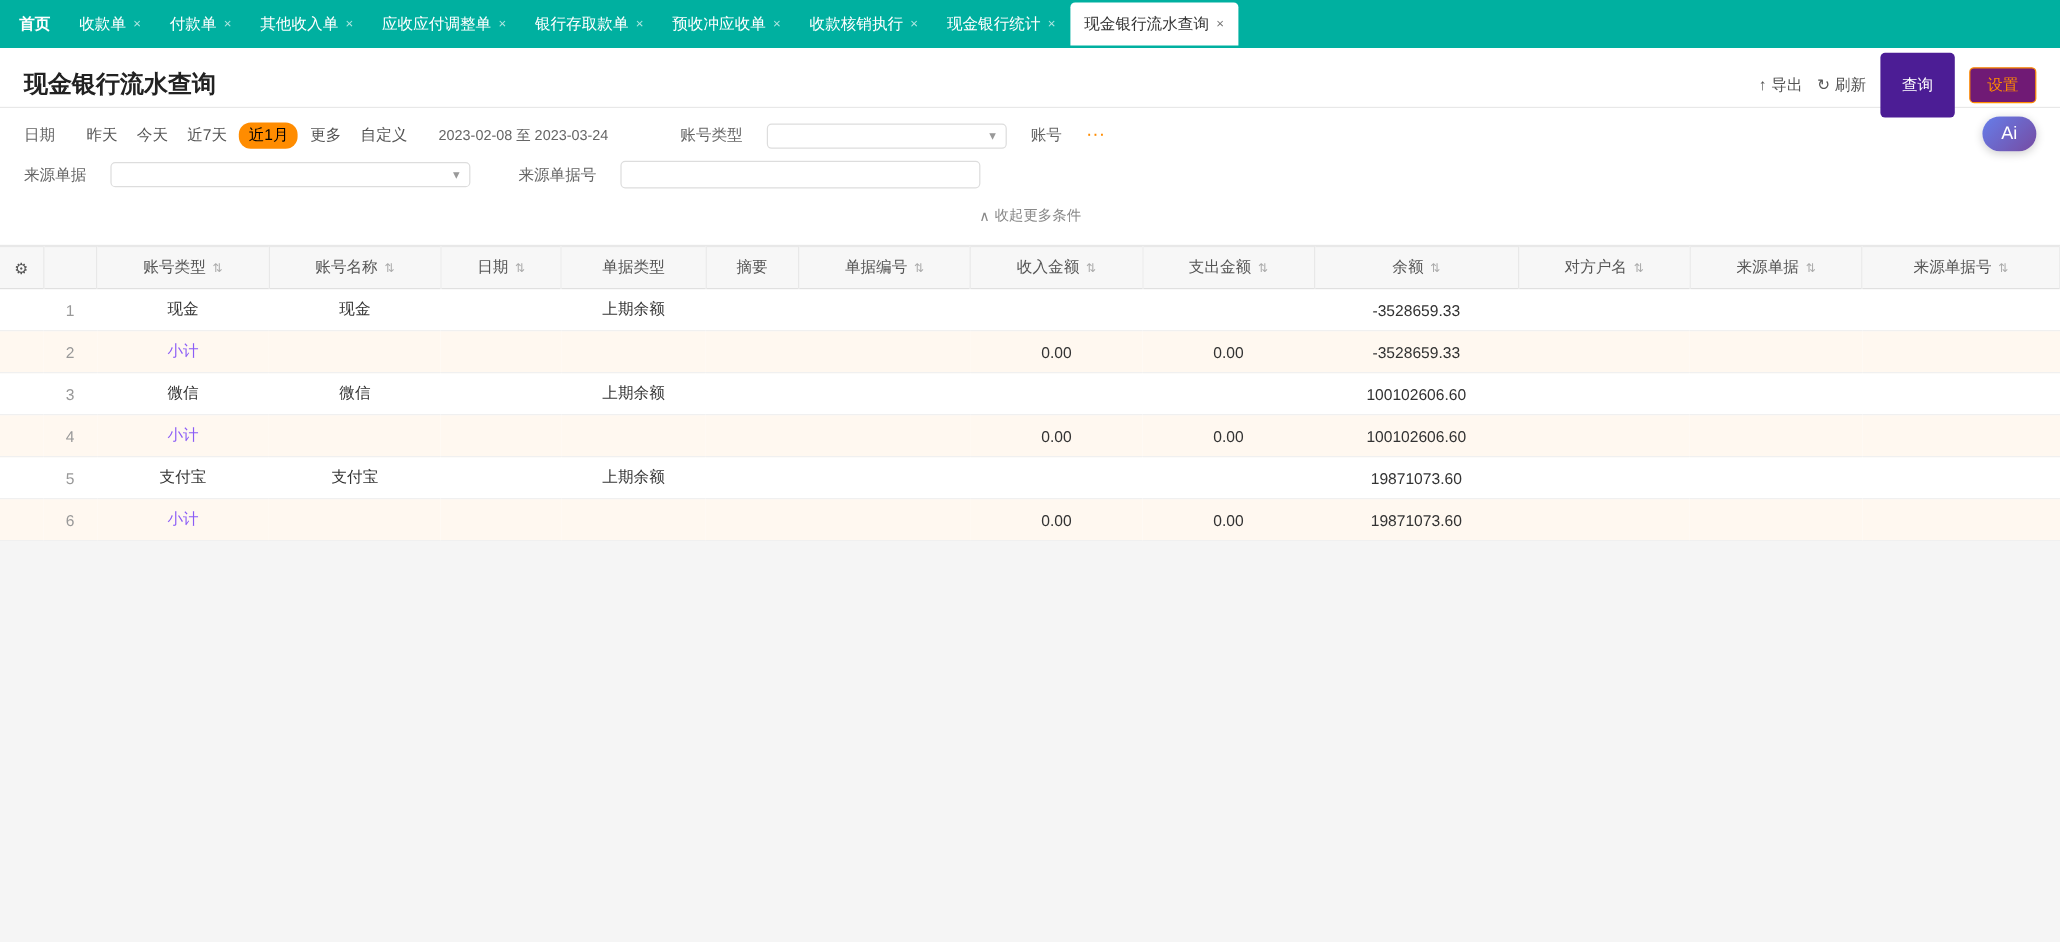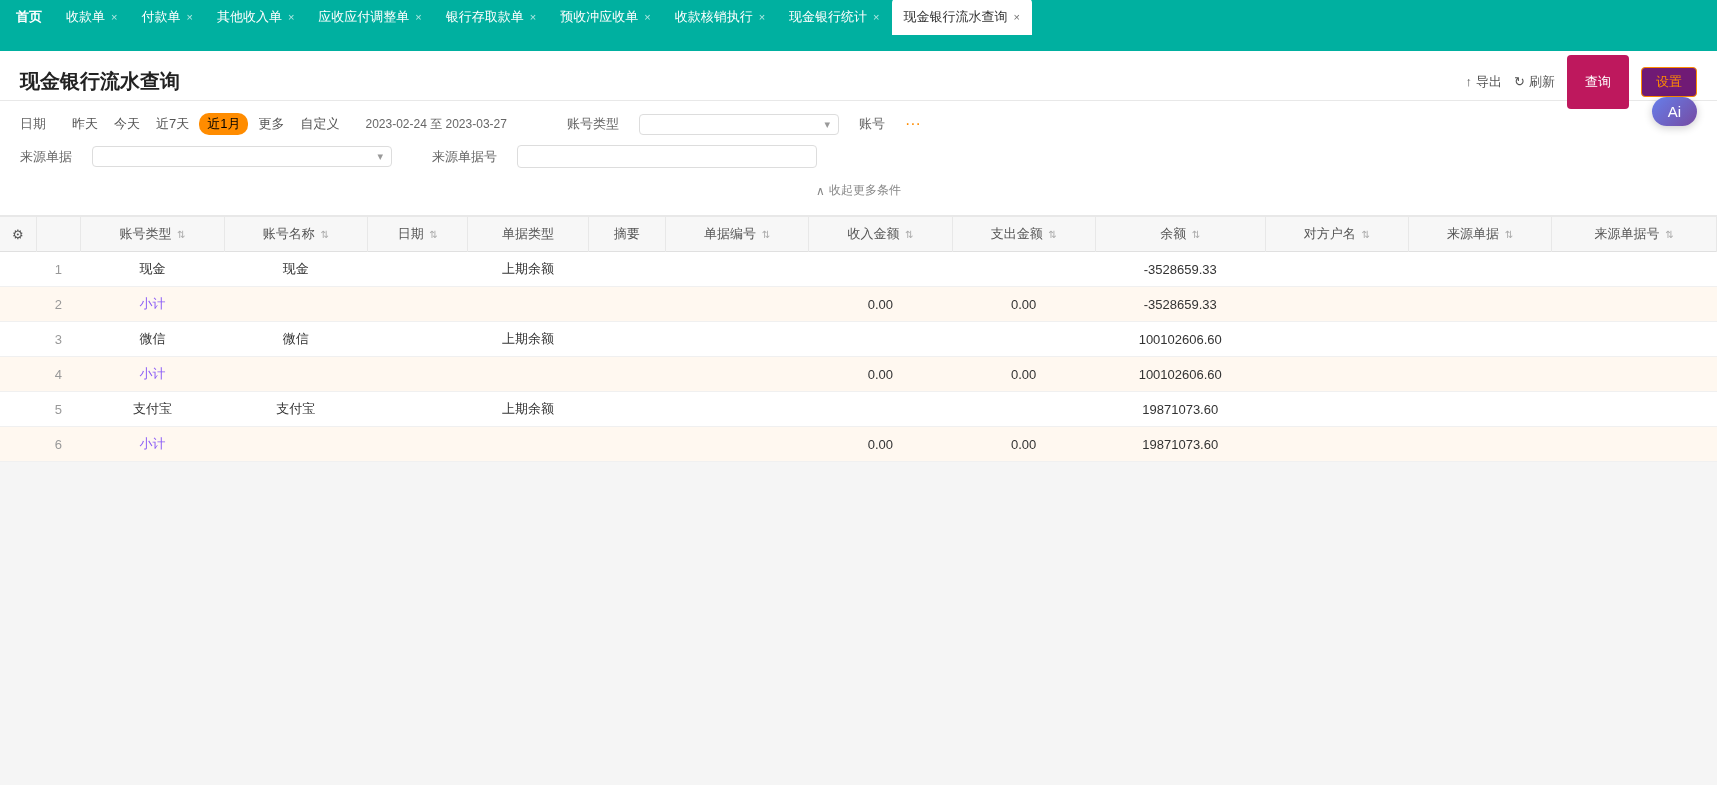--- a/index.html
+++ b/index.html
@@ -2,22 +2,22 @@
 <html><head>
   <meta charset="utf-8">
   <style>
     * { box-sizing: border-box; margin: 0; padding: 0; }
     body { font-family: 'Microsoft YaHei', Arial, sans-serif; font-size: 13px; background: #f5f5f5; color: #333; }
 
     
     .top-nav {
       background: #00b0a0;
       display: flex;
-      align-items: flex-end;
-      height: 51px;
+      align-items: center;
+      height: 40px;
       padding: 16px 4px;
       overflow: hidden;
     }
     .nav-item {
       display: inline-flex;
       align-items: center;
       padding: 0 12px;
       height: 36px;
       color: #fff;
       font-size: 13px;
@@ -124,21 +124,21 @@
       font-size: 13px;
       min-width: 180px;
       outline: none;
     }
     .ellipsis-btn {
       color: #ff8c00;
       cursor: pointer;
       font-size: 16px;
     }
     .btn-query {
-      background: #be185d;
+      background: #4c1d95;
       color: #fff;
       border: none;
       border-radius: 4px;
       padding: 18px 18px;
       cursor: pointer;
       font-size: 13px;
     }
     .btn-settings {
       background: #701a75;
       color: #ff8c00;
@@ -278,21 +278,21 @@
   <div class="filter-row">
     <span class="filter-label">日期</span>
     <div class="date-options">
       <span class="date-opt">昨天</span>
       <span class="date-opt">今天</span>
       <span class="date-opt">近7天</span>
       <span class="date-opt active">近1月</span>
       <span class="date-opt">更多</span>
       <span class="date-opt">自定义</span>
     </div>
-    <span class="date-range">2023-02-24 至 2023-03-27</span>
+    <span class="date-range">2023-02-08 至 2023-03-24</span>
 
     <span style="margin-left:40px;" class="filter-label">账号类型</span>
     <div class="select-field" style="min-width:200px;">
       <span></span>
       <span class="arrow">▾</span>
     </div>
 
     <span class="filter-label">账号</span>
     <span class="ellipsis-btn">···</span>
   </div>

